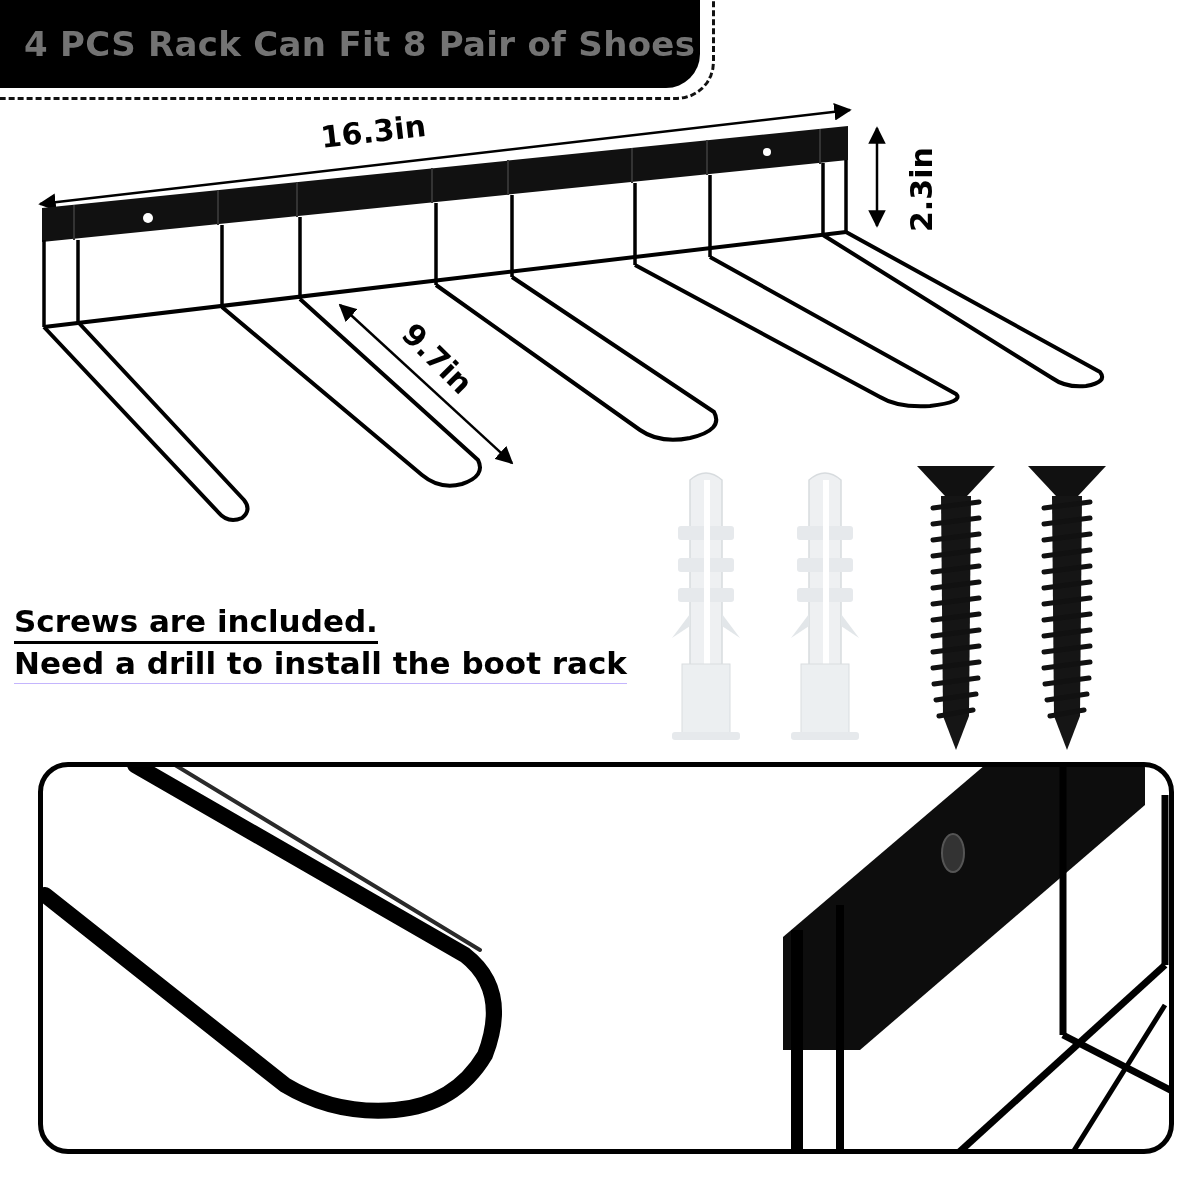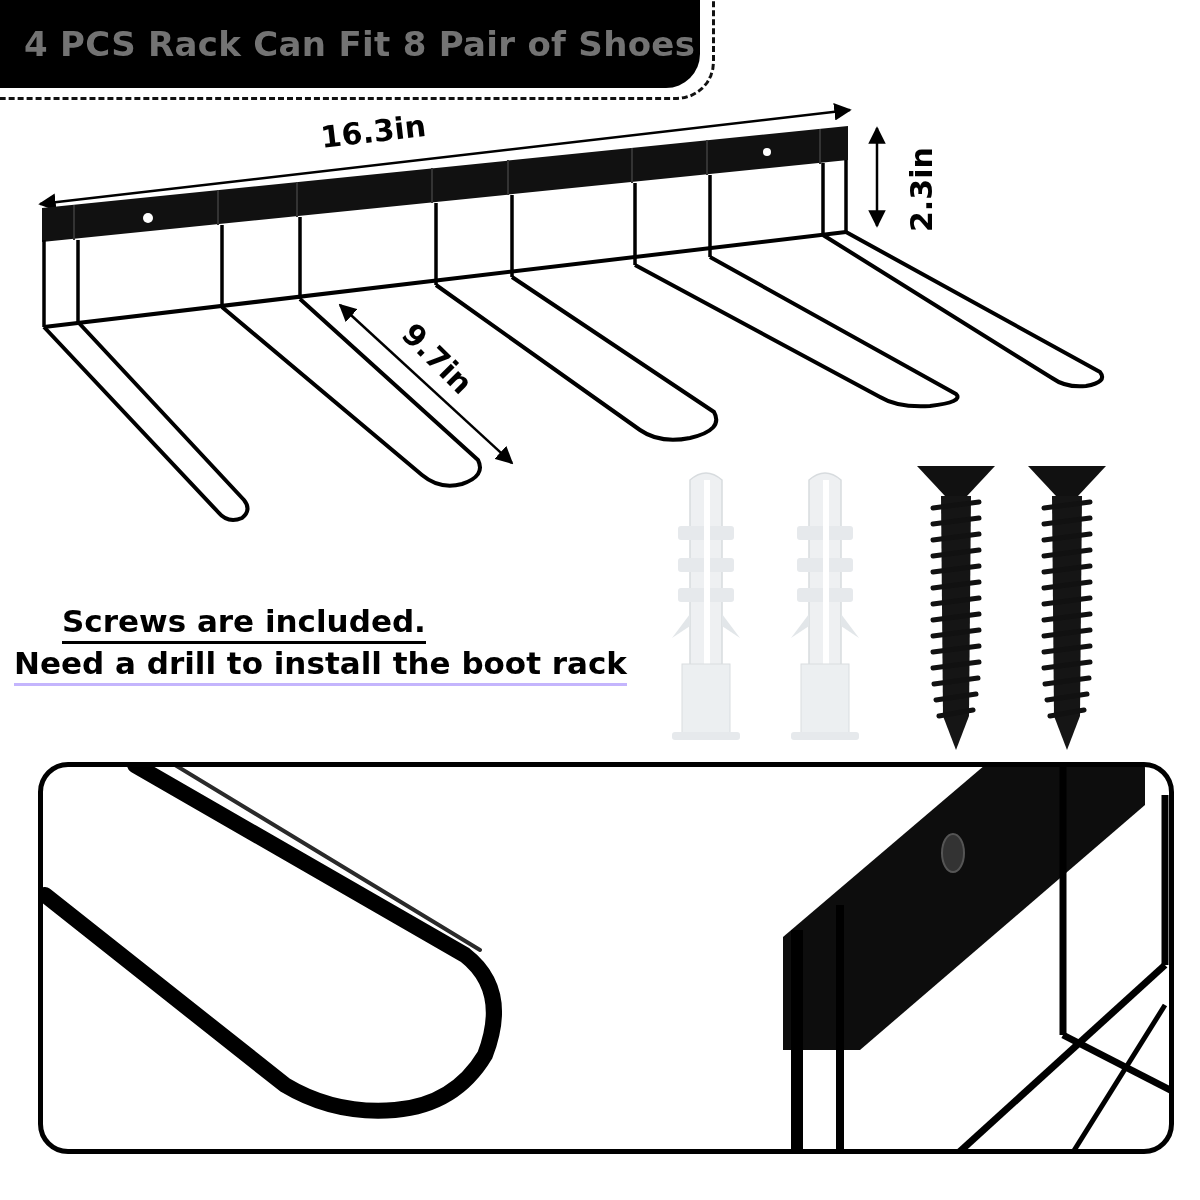--- a/index.html
+++ b/index.html
@@ -10,22 +10,22 @@
     }
     .banner {
       position: absolute; left: -20px; top: -30px; width: 720px; height: 118px;
       background: #000; border-radius: 0 0 34px 0;
       display: flex; align-items: center; padding-left: 44px; padding-top: 30px; box-sizing: border-box;
     }
     .banner-text { color: #737373; font-weight: bold; font-size: 34px; letter-spacing: 0.3px; white-space: nowrap; }
     .drawing { position: absolute; left: 0; top: 0; width: 1200px; height: 1200px; }
     .dim-label { font-family: "DejaVu Sans", sans-serif; font-weight: bold; fill: #000; }
     .note { position: absolute; left: 14px; font-weight: bold; font-size: 31px; color: #000; white-space: nowrap; line-height: 1; }
-    .note-1 { top: 606px; border-bottom: 3px solid #000; padding-bottom: 4px; margin-left: 48px; }
-    .note-2 { top: 648px; border-bottom: 3px solid #c4b5fd; padding-bottom: 4px; }
+    .note-1 { top: 606px; border-bottom: 3px solid #000; padding-bottom: 4px; }
+    .note-2 { top: 648px; border-bottom: 1px solid #c4b5fd; padding-bottom: 4px; }
     .closeup {
       position: absolute; left: 38px; top: 762px; width: 1136px; height: 392px;
       border: 5px solid #000; border-radius: 30px; box-sizing: border-box; overflow: hidden; background: #fff;
     }
   </style>
 </head>
 <body>
 
 <div class="banner-outline"></div>
 <div class="banner">

